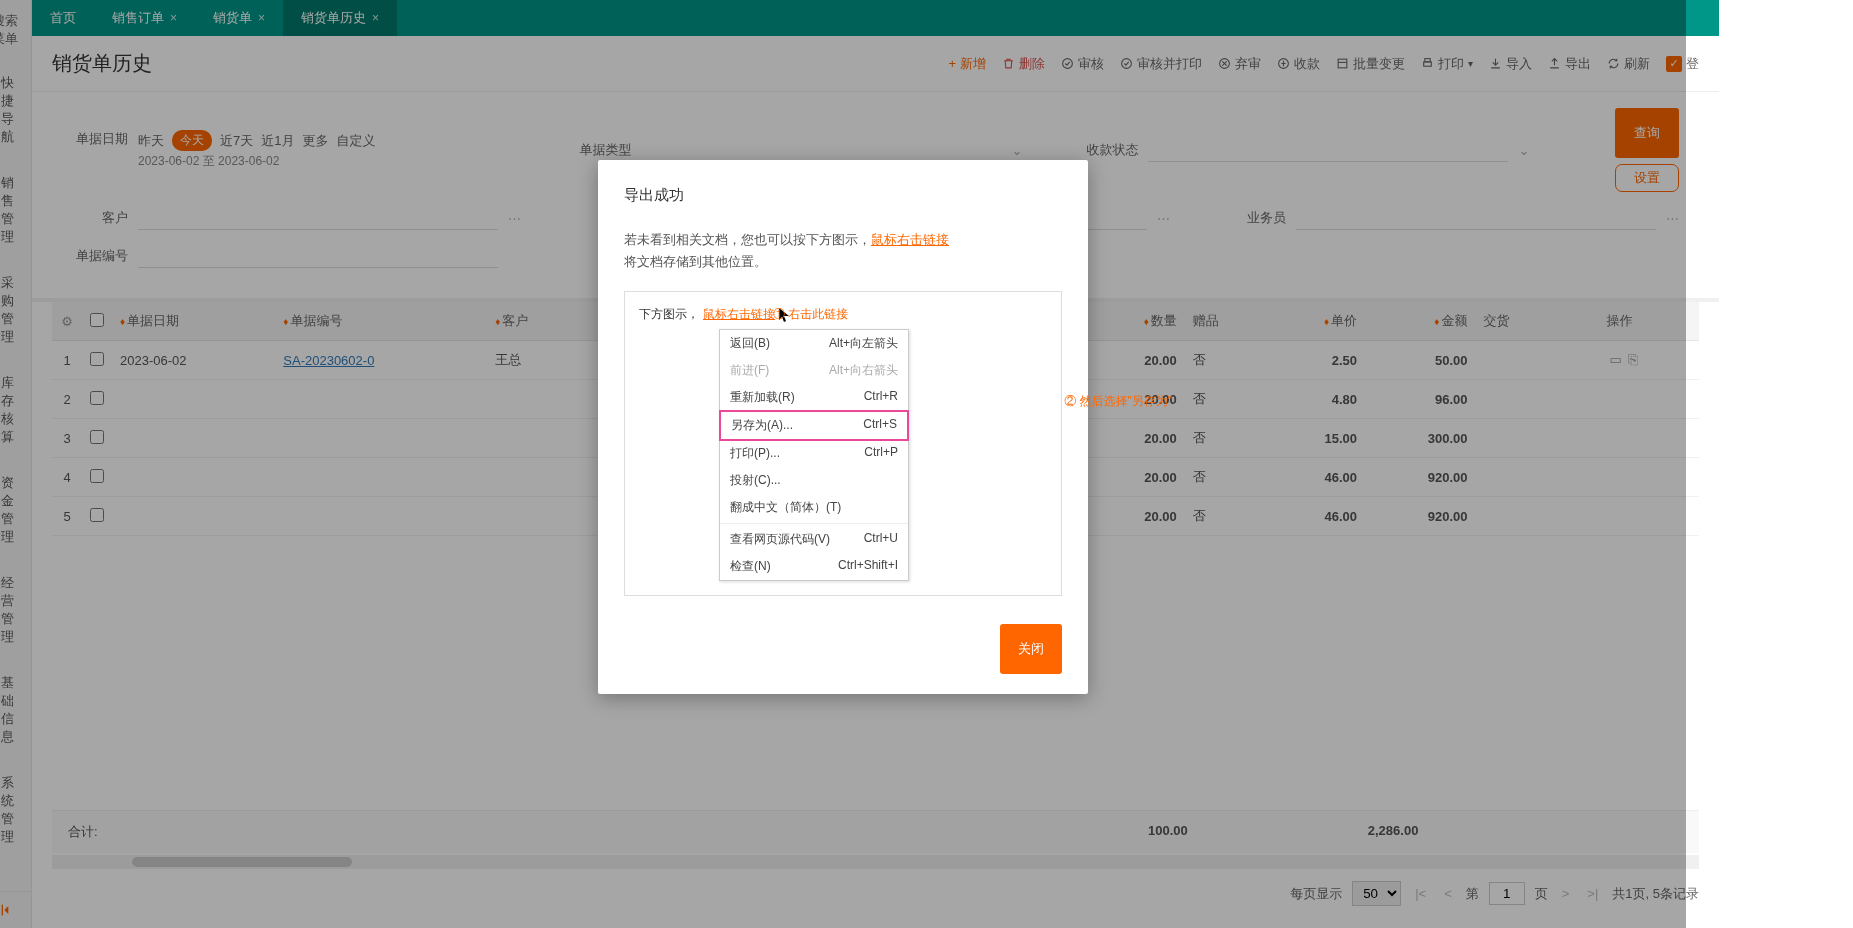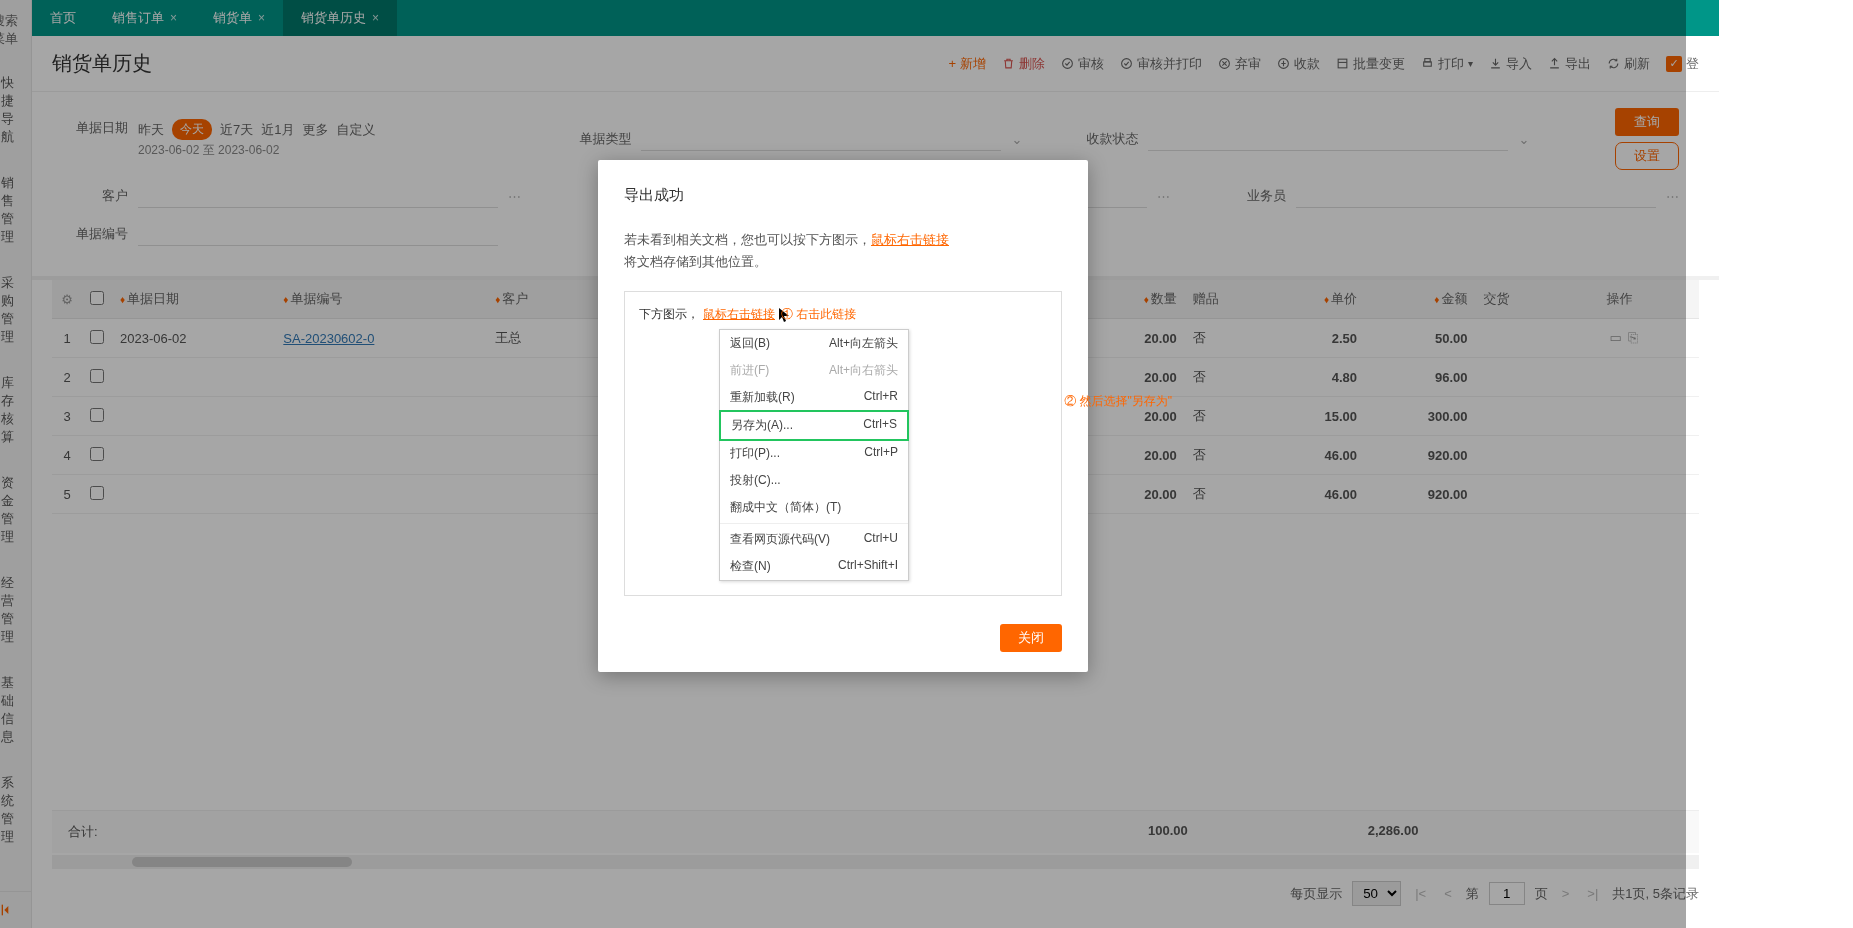--- a/index.html
+++ b/index.html
@@ -29,21 +29,21 @@
 .filter-row { display: flex; gap: 60px; margin-bottom: 14px; align-items: center; }
 .filter-group { display: flex; align-items: center; gap: 10px; }
 .filter-label { color: #666; font-size: 13px; min-width: 56px; text-align: right; }
 .date-opts { display: flex; gap: 8px; align-items: center; color: #666; }
 .date-opts span { cursor: pointer; }
 .date-opts .active { background: #ff6600; color: #fff; padding: 2px 8px; border-radius: 10px; font-size: 12px; }
 .date-range { color: #888; font-size: 12px; margin-top: 2px; }
 .filter-input { border: none; border-bottom: 1px solid #ddd; width: 360px; padding: 4px 2px; font-size: 13px; background: transparent; }
 .filter-input.wide { width: 360px; }
 .dots { color: #aaa; cursor: pointer; }
-.btn-orange { background: #ff6600; color: #fff; border: none; padding: 5px 18px; border-radius: 3px; cursor: pointer; font-size: 13px; }
+.btn-orange { background: #ff6600; color: #fff; border: none; padding: 16px 18px; border-radius: 3px; cursor: pointer; font-size: 13px; }
 .btn-outline { background: #fff; color: #ff6600; border: 1px solid #ff6600; padding: 4px 18px; border-radius: 7px; cursor: pointer; font-size: 13px; }
 .right-btns { display: flex; flex-direction: column; gap: 6px; margin-left: auto; }
 .table-area { background: #fff; margin: 0; flex: 1; display: flex; flex-direction: column; padding: 0 20px 10px 20px; }
 table { width: 100%; border-collapse: collapse; font-size: 13px; }
 thead th { background: #f5f5f5; color: #666; font-weight: normal; padding: 10px 8px; text-align: left; border-bottom: 1px solid #e5e5e5; white-space: nowrap; }
 thead th.right { text-align: right; }
 tbody td { padding: 10px 8px; border-bottom: 1px solid #f0f0f0; color: #555; white-space: nowrap; }
 tbody td.right { text-align: right; font-weight: bold; }
 tbody td.center { text-align: center; }
 .sort-icon { color: #ff6600; font-size: 10px; display: inline-block; margin-right: 2px; }
@@ -64,26 +64,26 @@
 .overlay { position: absolute; inset: 0; background: rgba(0,0,0,0.35); display: flex; align-items: flex-start; justify-content: center; padding-top: 160px; }
 .dialog { background: #fff; width: 490px; border-radius: 2px; box-shadow: 0 4px 20px rgba(0,0,0,0.3); padding: 26px 26px 20px 26px; }
 .dialog-title { font-size: 15px; font-weight: normal; color: #333; margin-bottom: 24px; }
 .dialog-text { font-size: 13px; color: #555; line-height: 1.7; margin-bottom: 18px; }
 .dialog-text .link { color: #ff6600; text-decoration: underline; cursor: pointer; }
 .instruction-box { border: 1px solid #ddd; padding: 14px; font-size: 12px; position: relative; }
 .instruction-top { display: flex; align-items: center; gap: 4px; margin-bottom: 6px; }
 .instruction-top .lbl { color: #333; }
 .instruction-top .lk { color: #ff6600; text-decoration: underline; }
 .anno { color: #ff6600; font-size: 12px; }
-.anno.a1 { position: absolute; top: 14px; left: 156px; }
+.anno.a1 { position: absolute; top: 14px; left: 148px; }
 .anno.a2 { position: absolute; top: 102px; right: -110px; white-space: nowrap; }
 .ctx-menu { border: 1px solid #ccc; background: #fff; width: 190px; margin-left: 80px; box-shadow: 1px 1px 3px rgba(0,0,0,0.15); }
 .ctx-item { display: flex; justify-content: space-between; padding: 5px 10px; font-size: 12px; color: #444; }
 .ctx-item.disabled { color: #aaa; }
-.ctx-item.hl { border: 2px solid #22c55e; margin: -1px; }
+.ctx-item.hl { border: 2px solid #ec4899; margin: -1px; }
 .ctx-sep { border-top: 1px solid #eee; margin: 2px 0; }
 .dialog-footer { display: flex; justify-content: flex-end; margin-top: 28px; }
 .anno-wrap { position: relative; }
 input[type=checkbox] { width: 14px; height: 14px; }
 </style>
 </head>
 <body>
 
 <div class="app">
   <aside class="sidebar">

